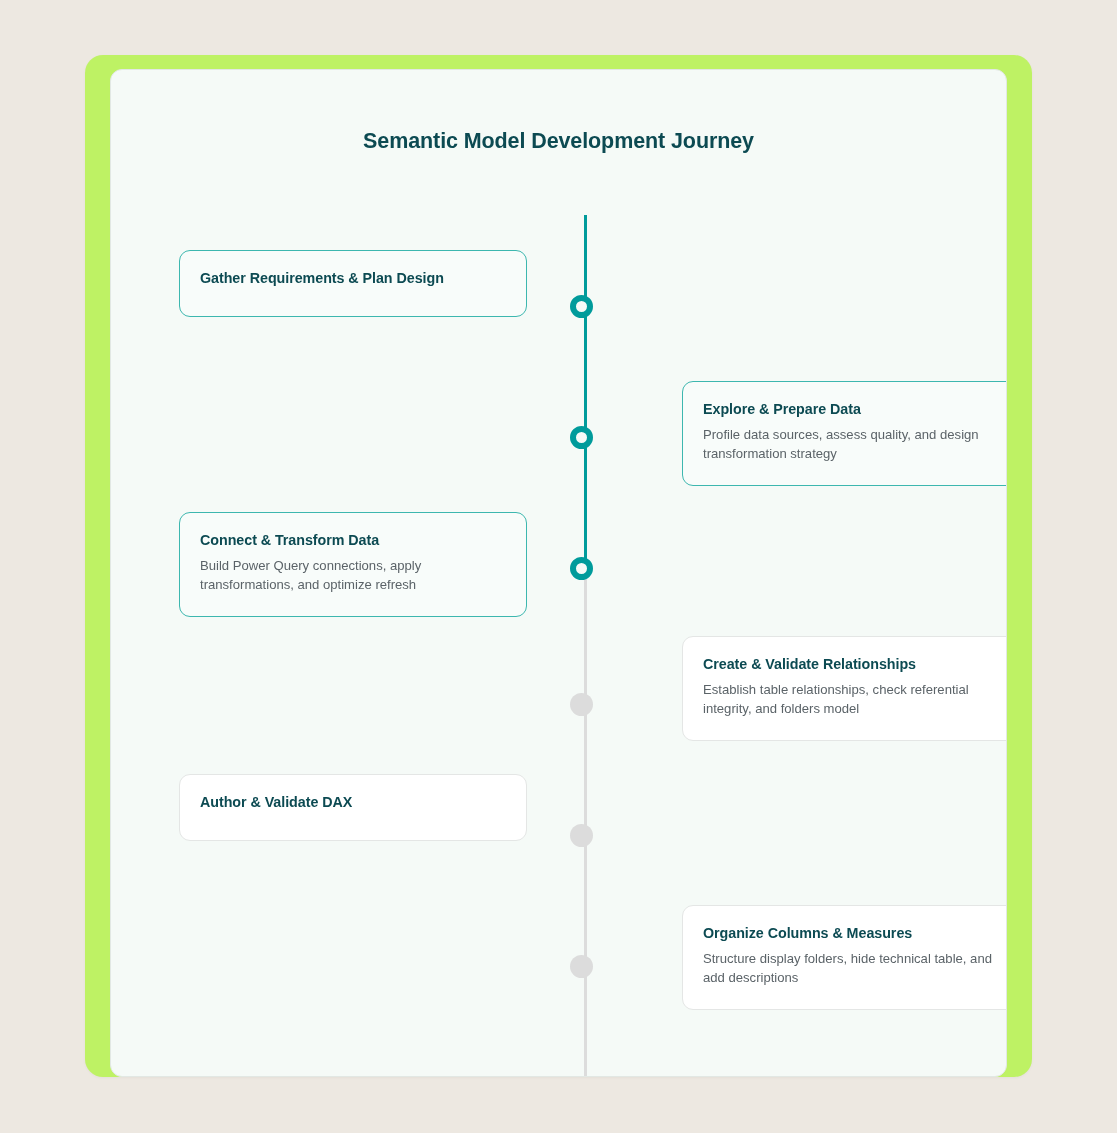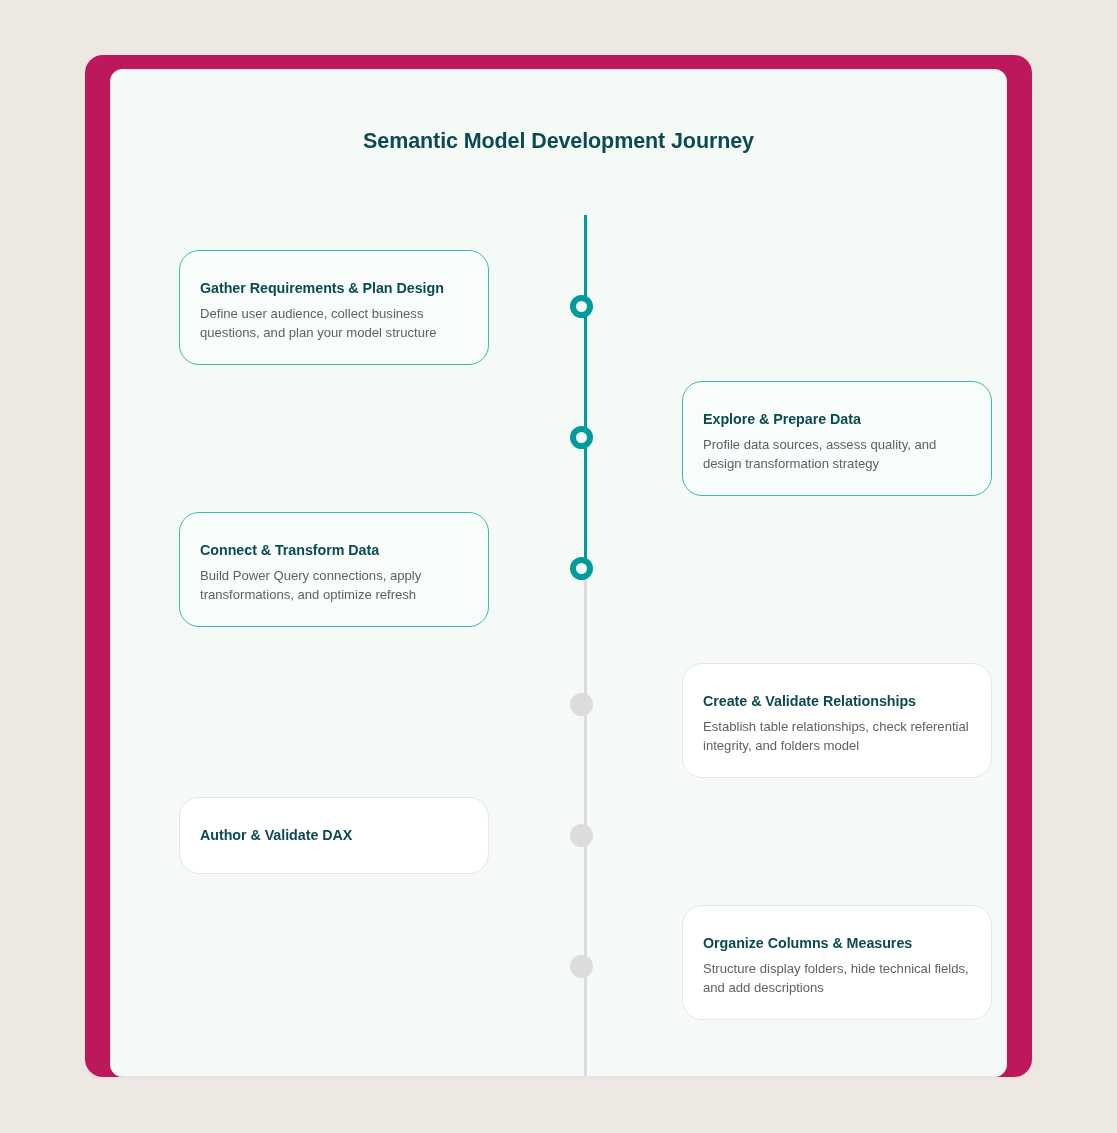--- a/index.html
+++ b/index.html
@@ -16,21 +16,21 @@
     -webkit-font-smoothing: antialiased;
   }
 
   
   .page-card {
     position: absolute;
     left: 85px;
     top: 55px;
     width: 947px;
     height: 1022px;
-    background: #be185d;
+    background: #bef264;
     border-radius: 18px;
     box-shadow: 0 1px 3px rgba(0,0,0,0.04);
   }
 
   
   .journey-panel {
     position: absolute;
     left: 25px;
     top: 14px;
     width: 897px;
@@ -86,23 +86,23 @@
     border: 6.5px solid #009B9B;
   }
   .node.inactive {
     background: #DCDCDC;
     border: none;
   }
 
   
   .step-card {
     position: absolute;
-    width: 310px;
-    border-radius: 20px;
-    padding: 29px 20px 21px 20px;
+    width: 348px;
+    border-radius: 11px;
+    padding: 19px 20px 21px 20px;
   }
   .step-card.left  { left: 68px; }
   .step-card.right { left: 571px; }
 
   .step-card.active {
     background: #F8FCFA;
     border: 1.6px solid #3DB7AF;
   }
   .step-card.inactive {
     background: #FFFFFF;
@@ -135,42 +135,41 @@
 
     <div class="node active" style="top:225px"></div>
     <div class="node active" style="top:356px"></div>
     <div class="node active" style="top:487px"></div>
     <div class="node inactive" style="top:623px"></div>
     <div class="node inactive" style="top:754px"></div>
     <div class="node inactive" style="top:885px"></div>
 
     <div class="step-card left active" style="top:180px">
       <div class="step-title">Gather Requirements &amp; Plan Design</div>
-      <div class="step-desc">Define user audience, collect business questions, and plan your model structure</div>
     </div>
 
     <div class="step-card left active" style="top:442px">
       <div class="step-title">Connect &amp; Transform Data</div>
       <div class="step-desc">Build Power Query connections, apply transformations, and optimize refresh</div>
     </div>
 
     <div class="step-card right active" style="top:311px">
       <div class="step-title">Explore &amp; Prepare Data</div>
       <div class="step-desc">Profile data sources, assess quality, and design transformation strategy</div>
     </div>
 
-    <div class="step-card right inactive" style="top:593px">
+    <div class="step-card right inactive" style="top:566px">
       <div class="step-title">Create &amp; Validate Relationships</div>
       <div class="step-desc">Establish table relationships, check referential integrity, and folders model</div>
     </div>
 
-    <div class="step-card left inactive" style="top:727px">
+    <div class="step-card left inactive" style="top:704px">
       <div class="step-title">Author &amp; Validate DAX</div>
     </div>
 
     <div class="step-card right inactive" style="top:835px">
       <div class="step-title">Organize Columns &amp; Measures</div>
-      <div class="step-desc">Structure display folders, hide technical fields, and add descriptions</div>
+      <div class="step-desc">Structure display folders, hide technical table, and add descriptions</div>
     </div>
 
 
   </div>
 </div>
 
 </body></html>

